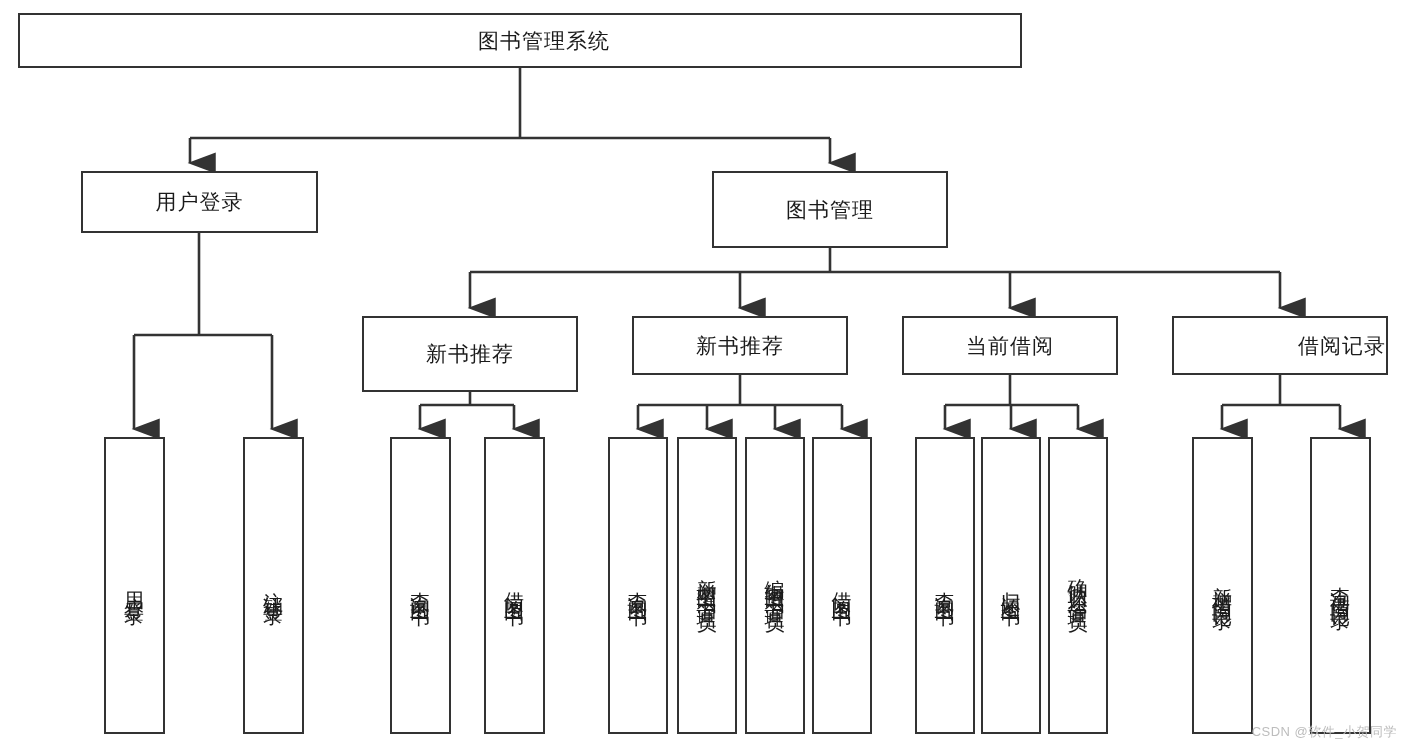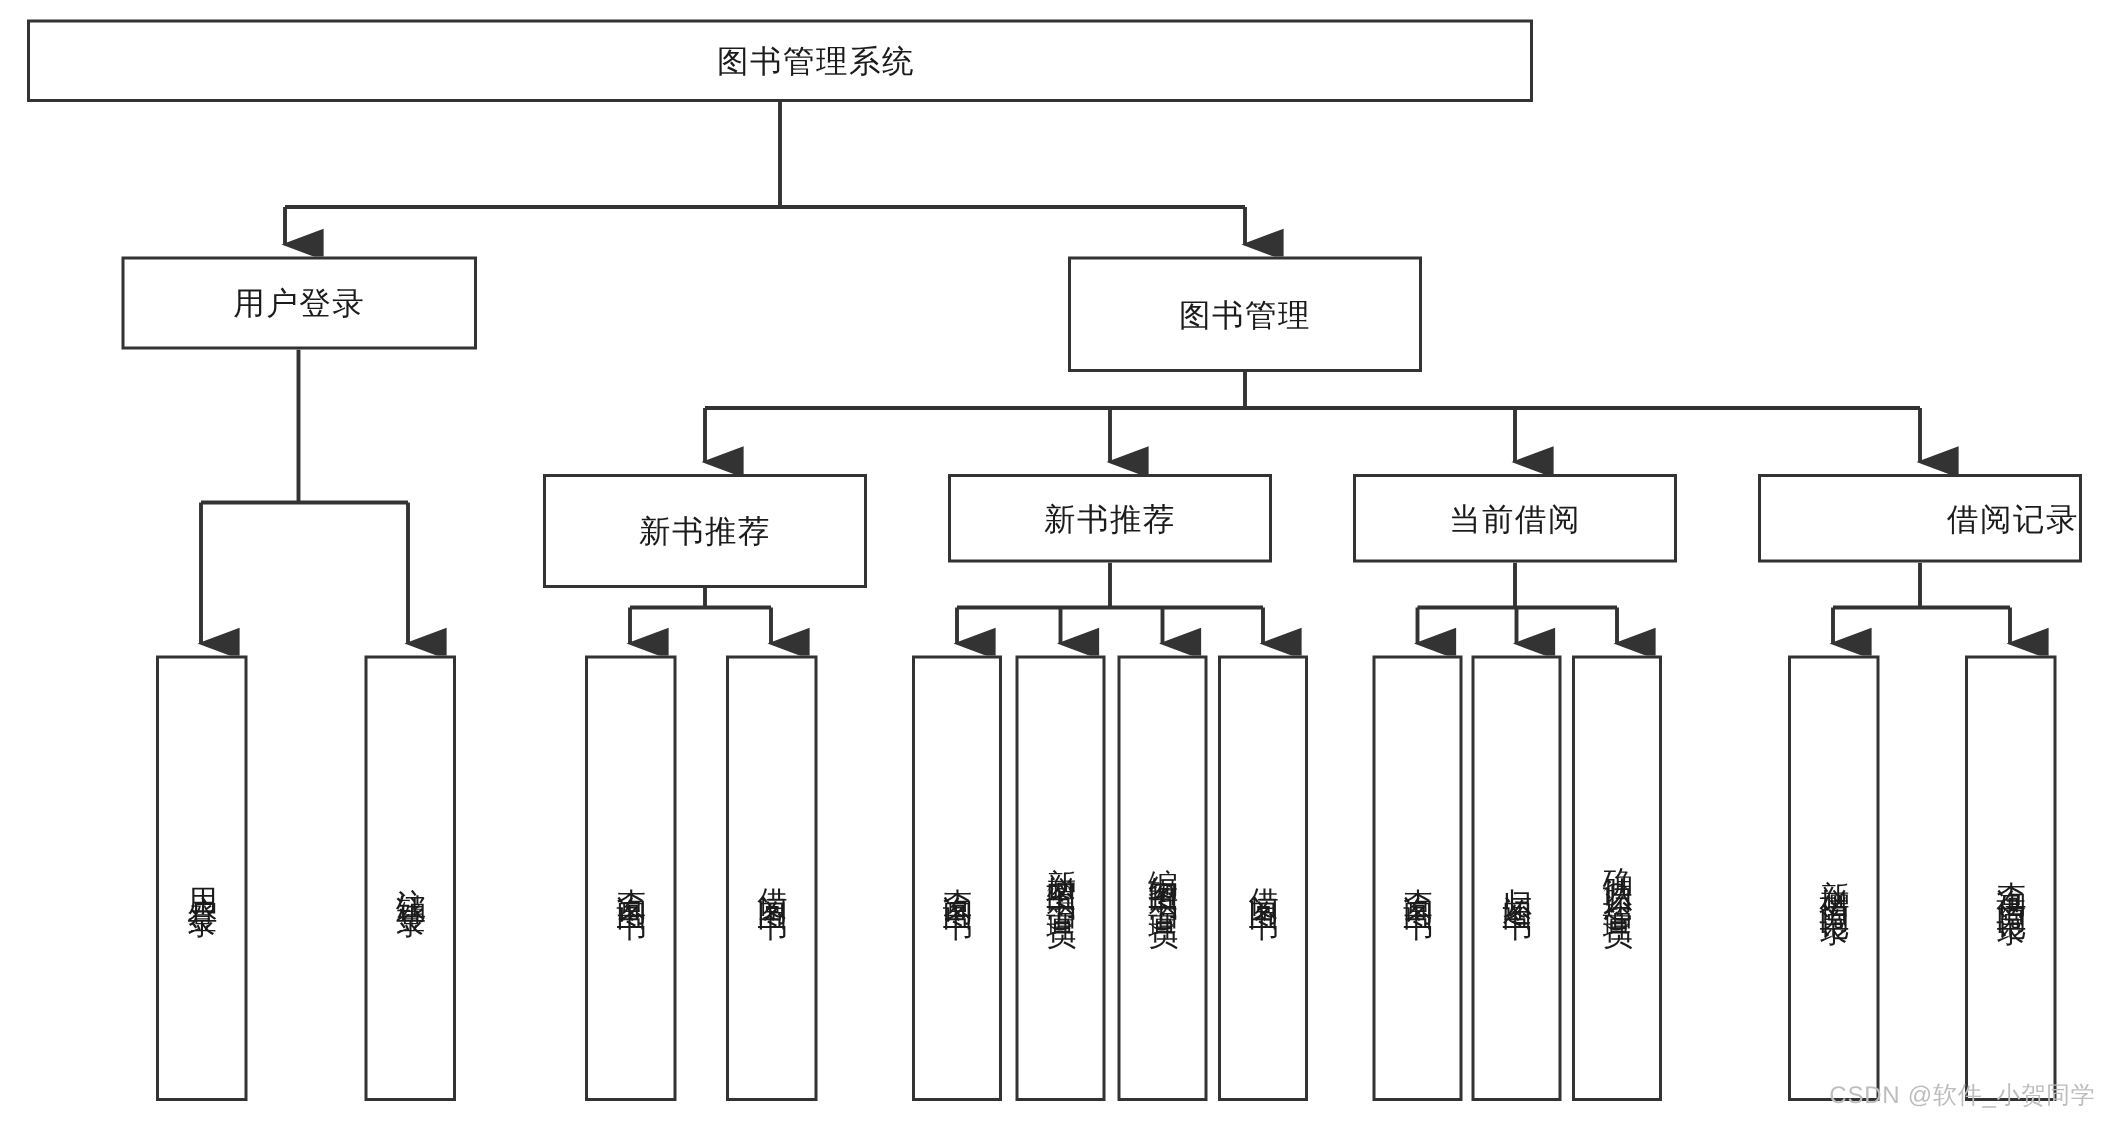--- a/index.html
+++ b/index.html
@@ -48,21 +48,21 @@
     line-height: 1;
     white-space: nowrap;
   }
   .node .htext {
     white-space: nowrap;
   }
   #watermark {
     position: absolute;
     right: 8px;
     bottom: 6px;
-    font-size: 16px;
+    font-size: 13px;
     color: #bdbdbd;
     white-space: nowrap;
     letter-spacing: 0.5px;
   }
 </style>
 </head>
 <body>
 
 <div id="canvas">
 

